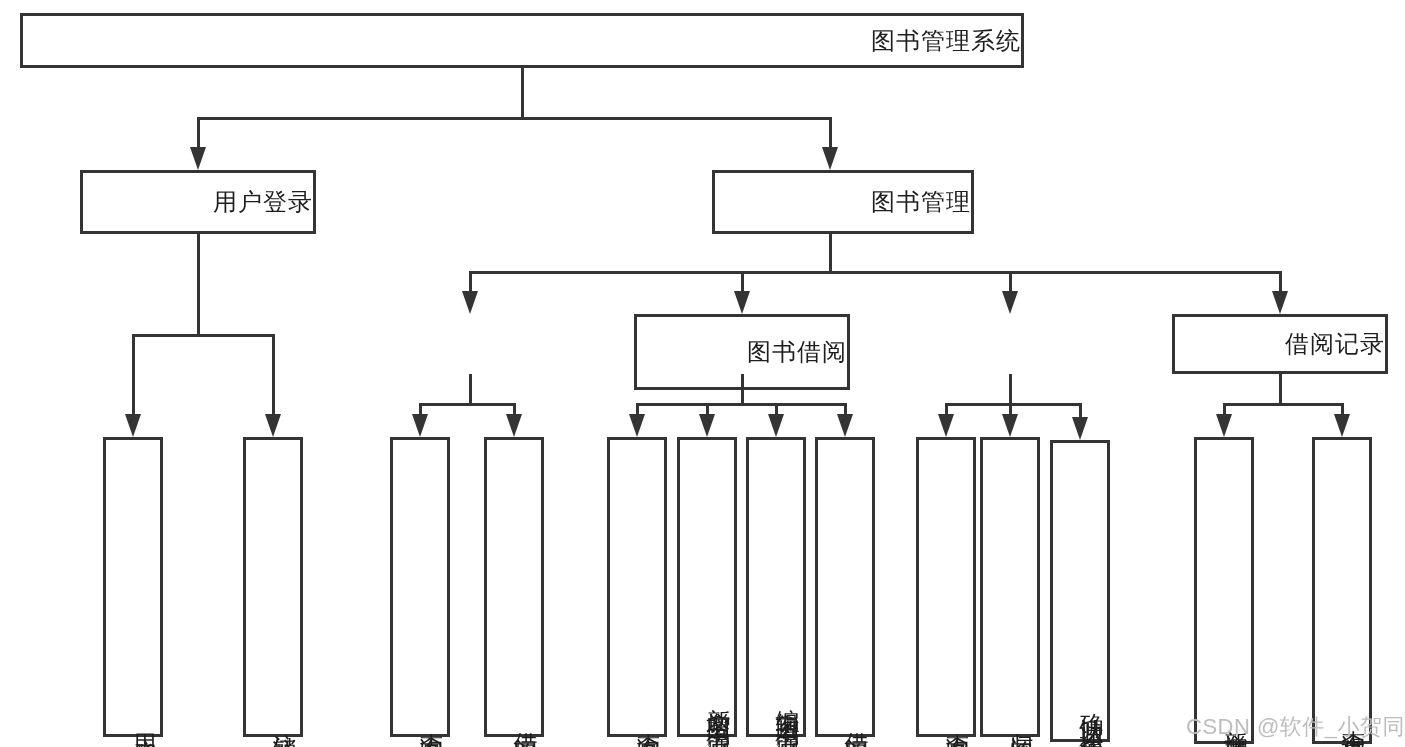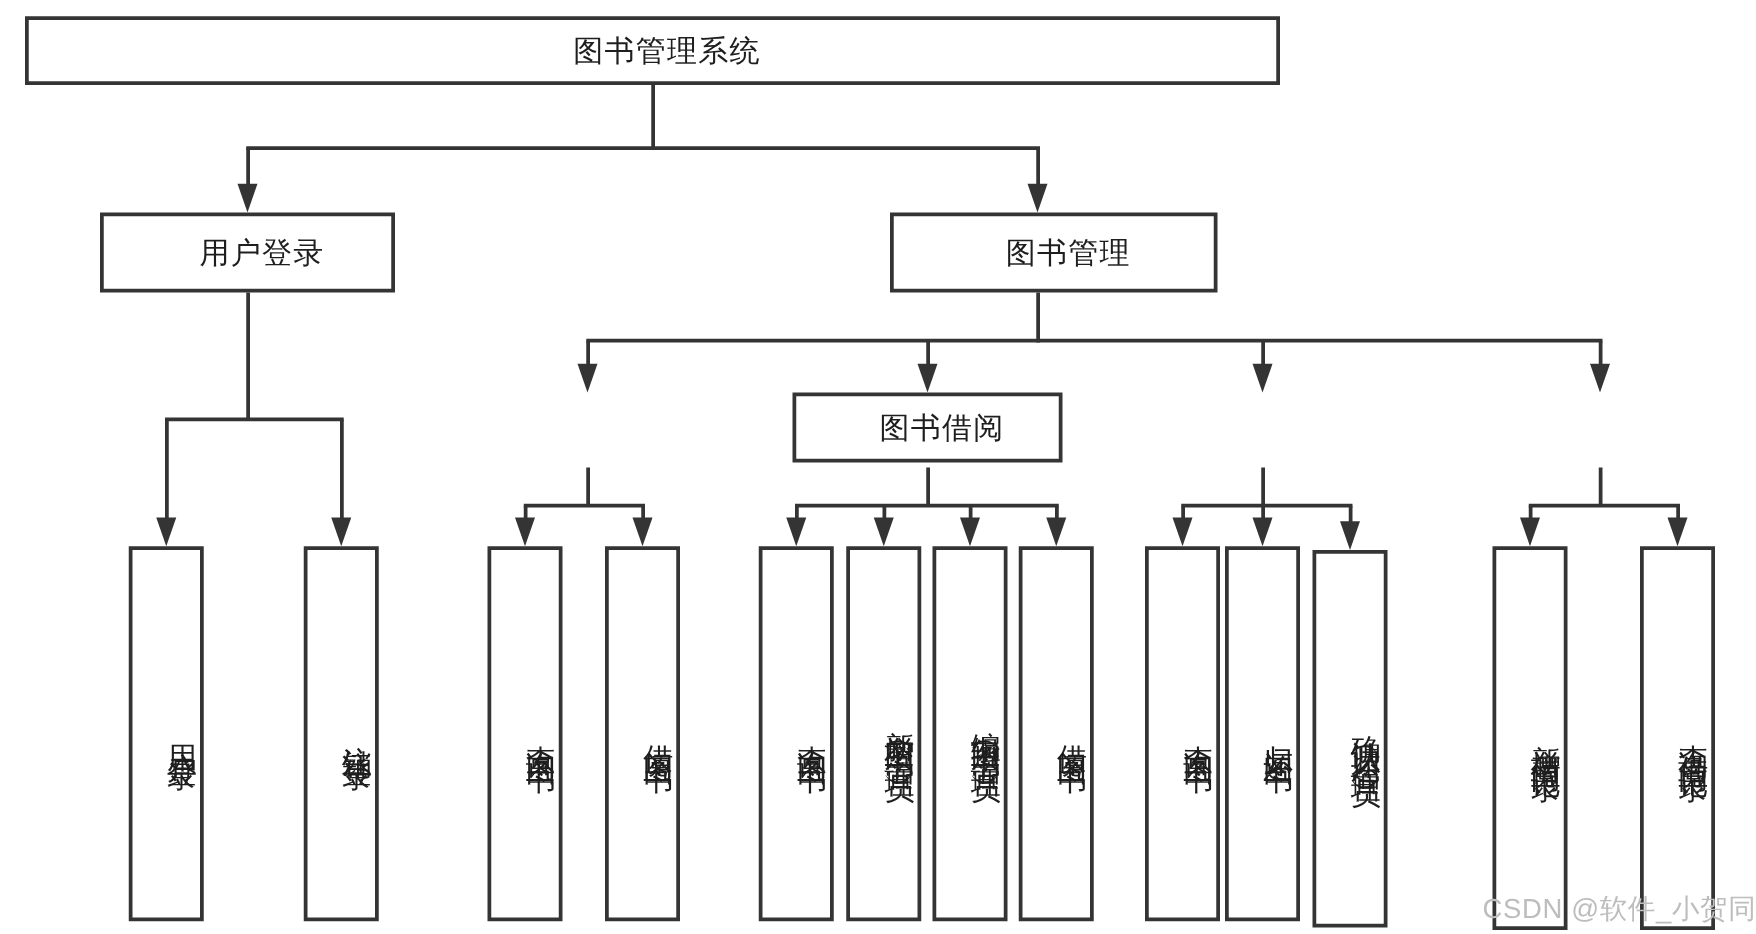--- a/index.html
+++ b/index.html
@@ -15,21 +15,21 @@
     background:var(--bg-color);
     font-family:"Liberation Sans", sans-serif;
     overflow:hidden;
   }
   
   .node{
     position:absolute;
     border:3px solid var(--line-color);
     background:var(--bg-color);
     box-sizing:border-box;
-    display:flex;align-items:center;justify-content:center;
+    display:flex;align-items:center;justify-content:flex-end;
     color:var(--text-color);
     font-size:24px;
     letter-spacing:1px;
     padding-left:23px;
   }
   .leaf{
     writing-mode:vertical-rl;
     text-orientation:mixed;
     letter-spacing:5px;
     line-height:1;
@@ -88,22 +88,25 @@
   <div class="hl" style="left:468.5px;top:271px;width:813px;"></div>
   <div class="vl" style="left:468.5px;top:273px;height:22px;"></div>
   <div class="ar" style="left:462px;top:291px;"></div>
   <div class="vl" style="left:740.5px;top:273px;height:22px;"></div>
   <div class="ar" style="left:734px;top:291px;"></div>
   <div class="vl" style="left:1008.5px;top:273px;height:22px;"></div>
   <div class="ar" style="left:1002px;top:291px;"></div>
   <div class="vl" style="left:1278.5px;top:273px;height:22px;"></div>
   <div class="ar" style="left:1272px;top:291px;"></div>
 
-  <div class="node" style="left:634px;top:314px;width:216px;height:56px;">
+  <div class="node" style="left:634px;top:314px;width:216px;height:76px;">
     <span>图书借阅</span>
+  </div>
+  <div class="node" style="left:1172px;top:314px;width:216px;height:60px;">
+    <span>借阅记录</span>
   </div>
 
   <div class="vl" style="left:468.5px;top:374px;height:31px;"></div>
   <div class="hl" style="left:418.5px;top:403px;width:97px;"></div>
   <div class="vl" style="left:418.5px;top:405px;height:11px;"></div>
   <div class="ar" style="left:412px;top:414px;"></div>
   <div class="vl" style="left:512.5px;top:405px;height:11px;"></div>
   <div class="ar" style="left:506px;top:414px;"></div>
 
   <div class="vl" style="left:740.5px;top:374px;height:31px;"></div>

